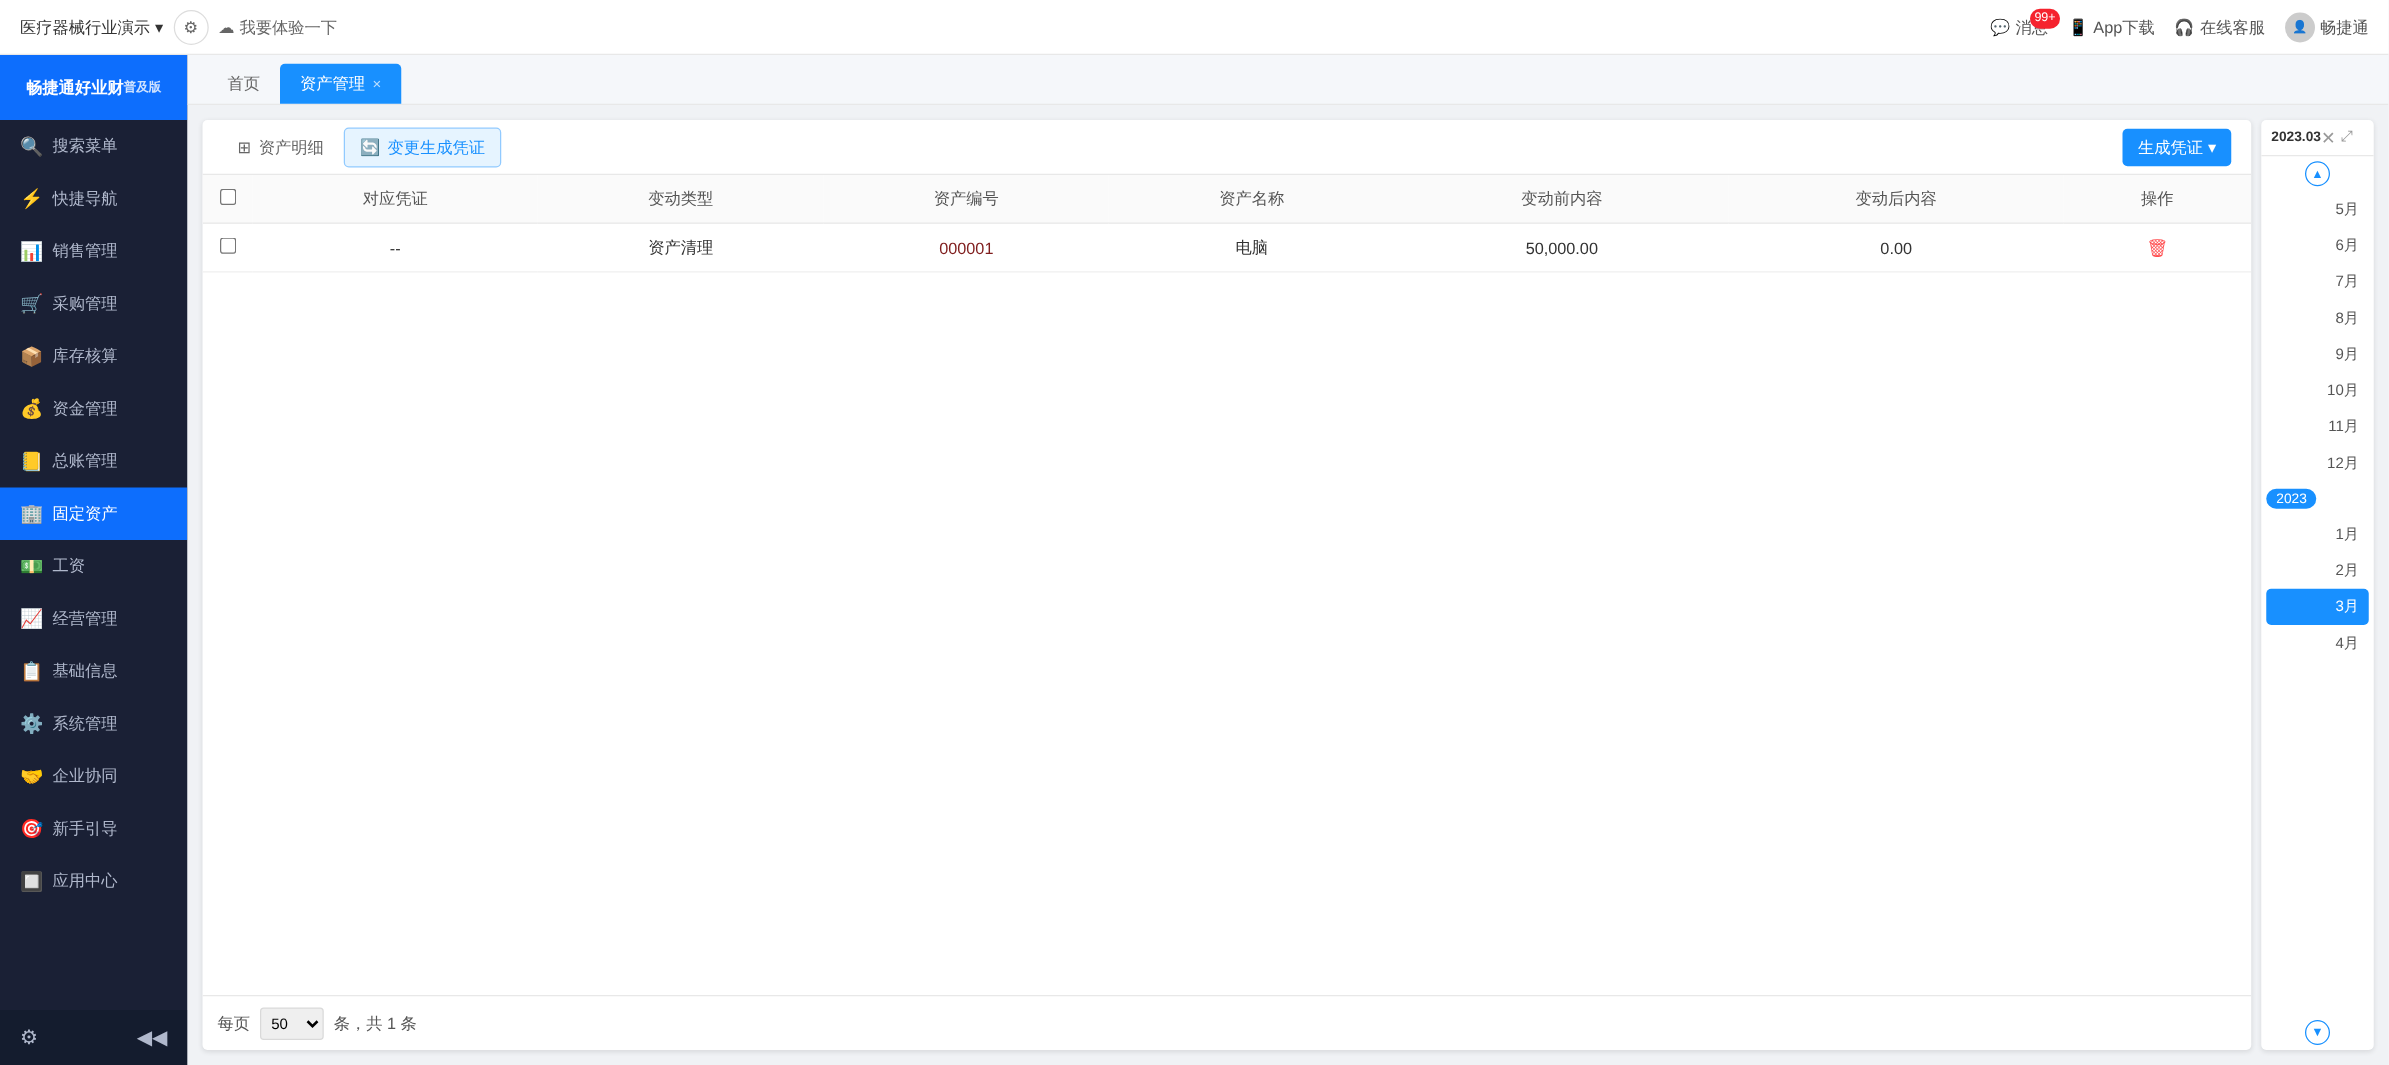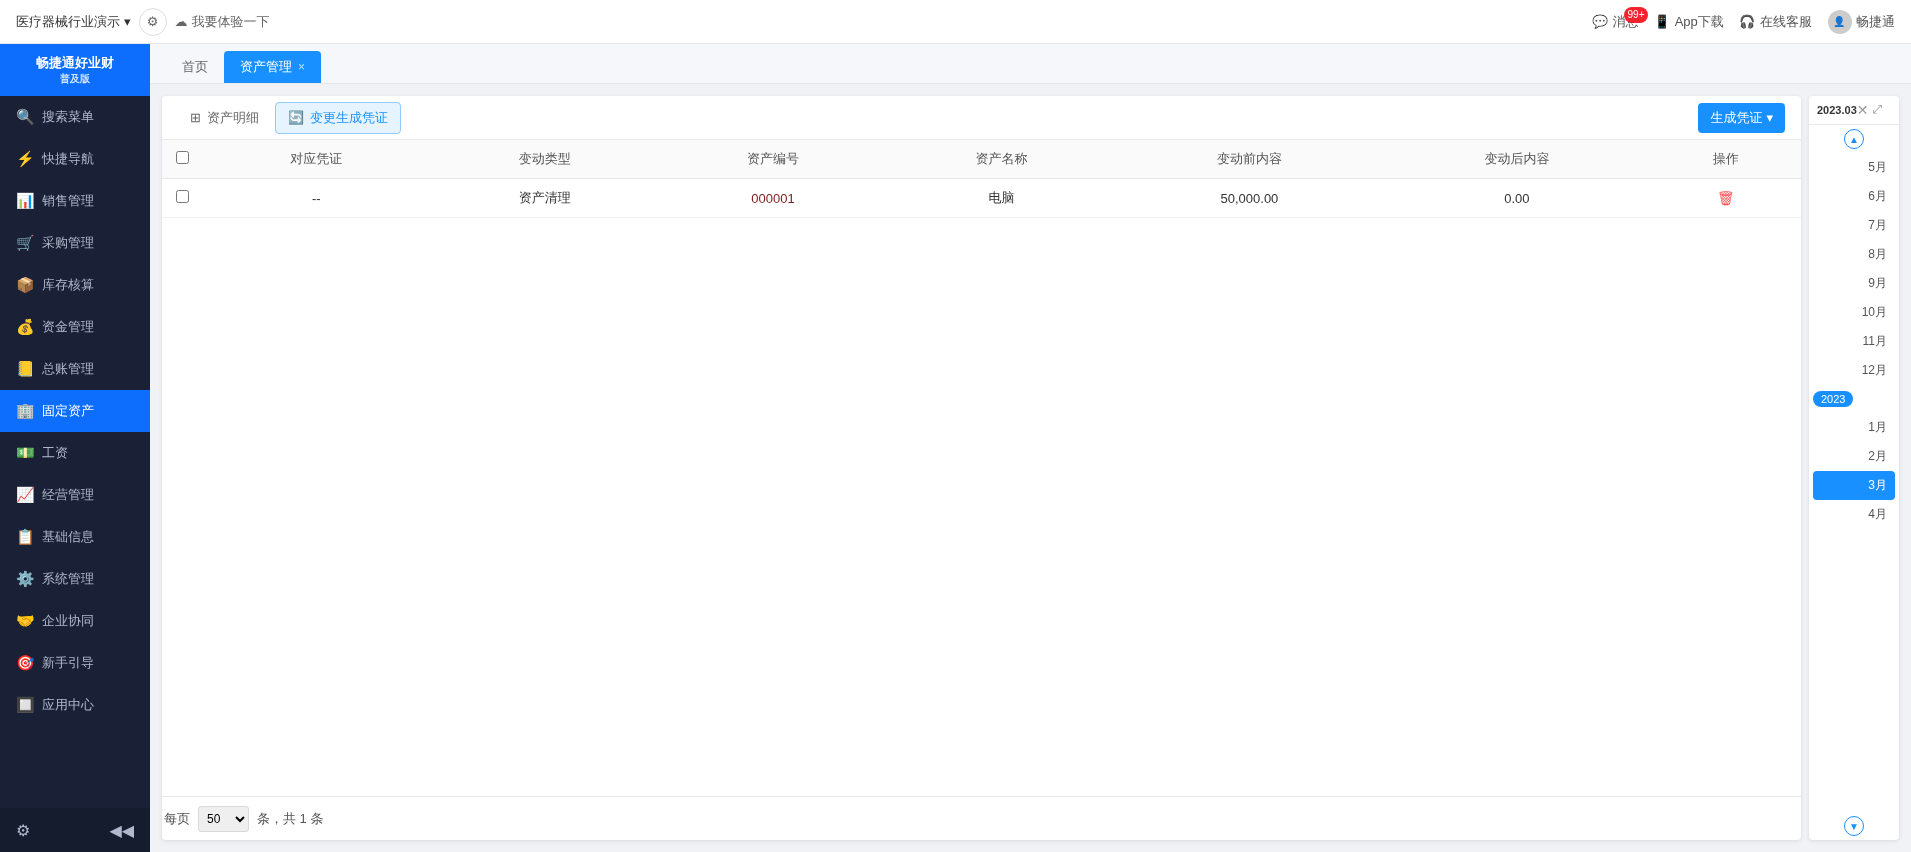--- a/index.html
+++ b/index.html
@@ -83,21 +83,21 @@
       display: flex;
       flex-direction: column;
       flex-shrink: 0;
       overflow-y: auto;
     }
     .sidebar-logo {
       height: 52px;
       background: #0d6efd;
       display: flex; align-items: center; justify-content: center;
       color: #fff; font-size: 13px; font-weight: bold;
-      flex-direction: column;
+      flex-direction: row;
       padding: 4px;
     }
     .sidebar-logo-sub { font-size: 10px; opacity: 0.8; }
     .sidebar-scroll {
       flex: 1;
       overflow-y: auto;
     }
     .sidebar-scroll::-webkit-scrollbar { width: 4px; }
     .sidebar-scroll::-webkit-scrollbar-thumb { background: rgba(255,255,255,0.2); }
     .sidebar-item {
@@ -236,21 +236,21 @@
       color: #333;
     }
     .checkbox-col { width: 40px; }
     .delete-icon { color: #ff4d4f; cursor: pointer; font-size: 14px; }
 
     
     .pagination {
       height: 44px;
       border-top: 1px solid #e8e8e8;
       display: flex; align-items: center;
-      padding: 0 2px;
+      padding: 0 12px;
       gap: 8px;
       font-size: 13px;
       color: #555;
       flex-shrink: 0;
     }
     .pagination select {
       height: 26px;
       border: 1px solid #d9d9d9;
       border-radius: 3px;
       padding: 0 4px;

